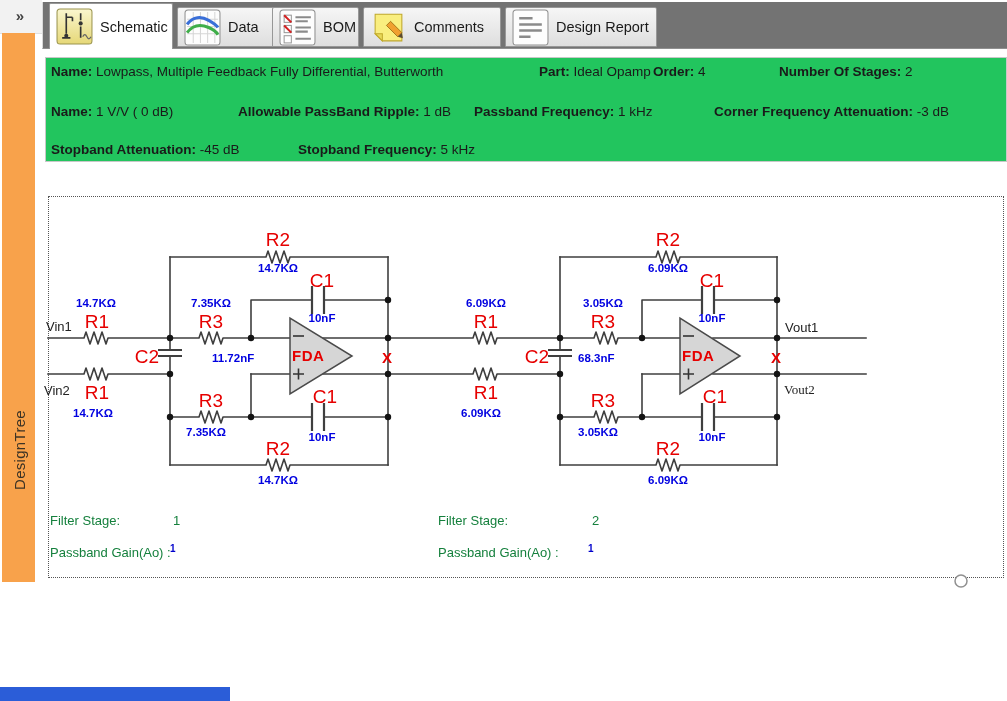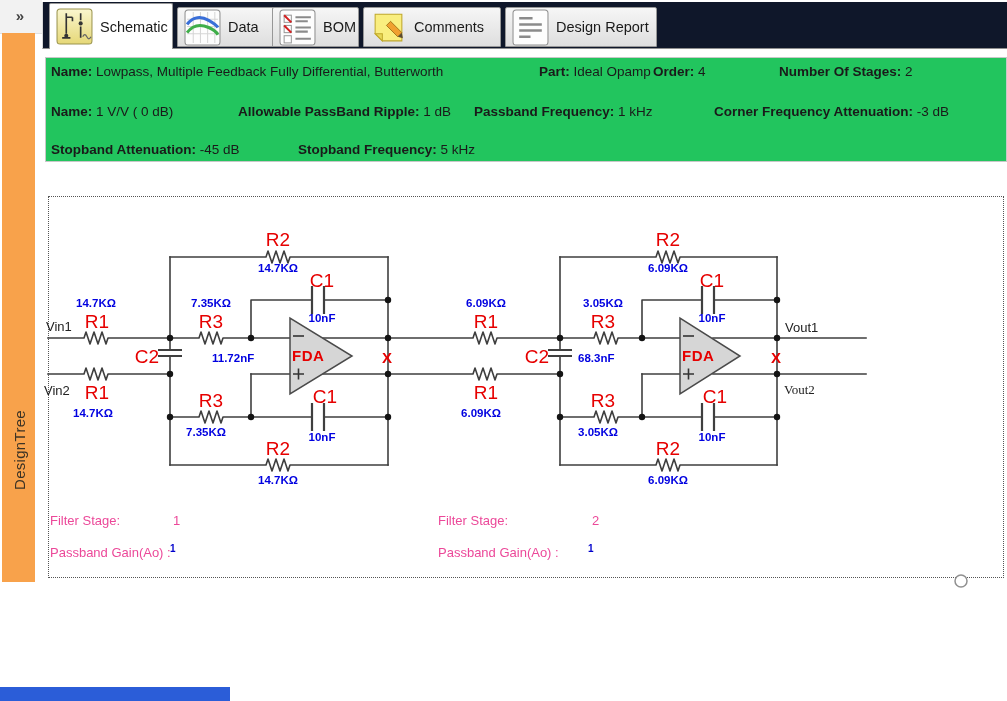--- a/index.html
+++ b/index.html
@@ -6,42 +6,42 @@
   body{
     width:1007px;height:701px;position:relative;background:#ffffff;
     font-family:"Liberation Sans",sans-serif;overflow:hidden;color:#1a1a1a;
   }
   
   .corner{position:absolute;left:0;top:0;width:42px;height:33px;background:#f2f2f2;border-bottom:1px solid #e0e0e0;}
   .collapse-btn{position:absolute;left:8px;top:4px;width:24px;height:22px;border:none;background:transparent;font-size:15px;font-weight:bold;color:#444;cursor:pointer;}
   .orange-rail{position:absolute;left:2px;top:33px;width:33px;height:549px;background:#F8A24B;}
   .rail-label{position:absolute;left:17px;top:417px;transform:translate(-50%,-50%) rotate(-90deg);white-space:nowrap;font-size:15px;color:#3c3325;letter-spacing:.3px;cursor:pointer;}
   
-  .tabbar{position:absolute;left:42px;top:2px;width:965px;height:46px;background:#0f172a;border-bottom:1px solid #8f8f8f;border-left:1px solid #d9d9d9;}
+  .tabbar{position:absolute;left:42px;top:2px;width:965px;height:46px;background:#737373;border-bottom:1px solid #8f8f8f;border-left:1px solid #d9d9d9;}
   .tab{position:absolute;display:flex;align-items:center;gap:7px;padding-left:6px;box-sizing:border-box;
        top:5px;height:40px;background:linear-gradient(#f6f6f6,#dedede);border:1px solid #979797;border-radius:2px 2px 0 0;cursor:pointer;}
   .tab.selected{top:1px;height:46px;background:#ffffff;border-bottom:none;z-index:3;}
   .tab-label{font-size:14.5px;color:#1a1a1a;white-space:nowrap;}
   .tab-icon{width:37px;height:37px;flex:0 0 auto;}
   
   .info-panel{position:absolute;left:45px;top:57px;width:962px;height:105px;background:#22c55e;border:1px solid #c8c8c8;box-sizing:border-box;font-size:13.5px;}
   .ip{position:absolute;white-space:nowrap;}
   .ip b{font-weight:bold;}
   
   .schem-box{position:absolute;left:48px;top:196px;width:956px;height:382px;border:1px dotted #555;background:#fff;box-sizing:border-box;}
   .wires{position:absolute;left:0;top:0;width:1007px;height:701px;pointer-events:none;z-index:2;}
   .labels{position:absolute;left:0;top:0;width:1007px;height:701px;z-index:3;pointer-events:none;}
   .sl{position:absolute;transform:translate(-50%,-50%);white-space:nowrap;}
   .sll{position:absolute;transform:translate(0,-50%);white-space:nowrap;}
   .ref{color:#e60000;font-size:19px;}
   .val{color:#0000e0;font-size:11.5px;font-weight:bold;}
   .net{color:#222;font-size:13px;}
   .fda{color:#e60000;font-size:15px;font-weight:bold;letter-spacing:.5px;}
   .xmark{color:#e60000;font-size:15px;font-weight:bold;}
-  .fst{color:#ec4899;font-size:13px;}
+  .fst{color:#15803d;font-size:13px;}
   .gval{color:#0000cc;font-size:10px;font-weight:bold;}
   
   .blue-bar{position:absolute;left:0;top:687px;width:230px;height:14px;background:#2b5dd8;}
 </style>
 </head>
 <body>
 
 <div class="corner">
   <button class="collapse-btn">»</button>
 </div>

